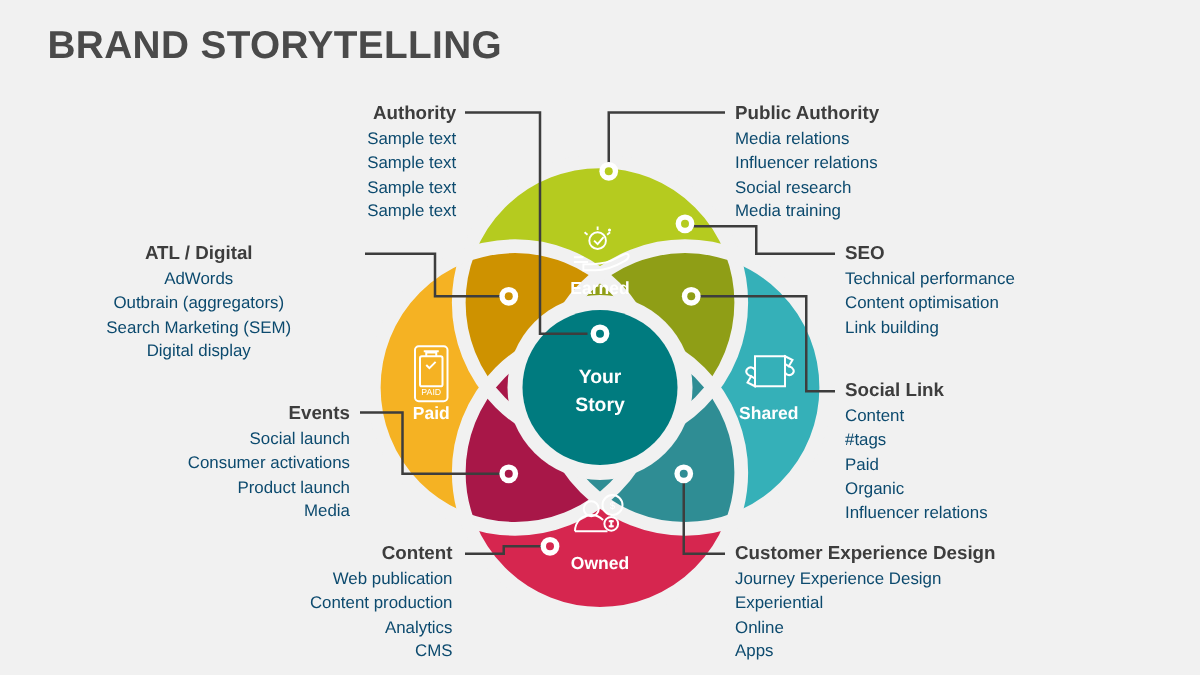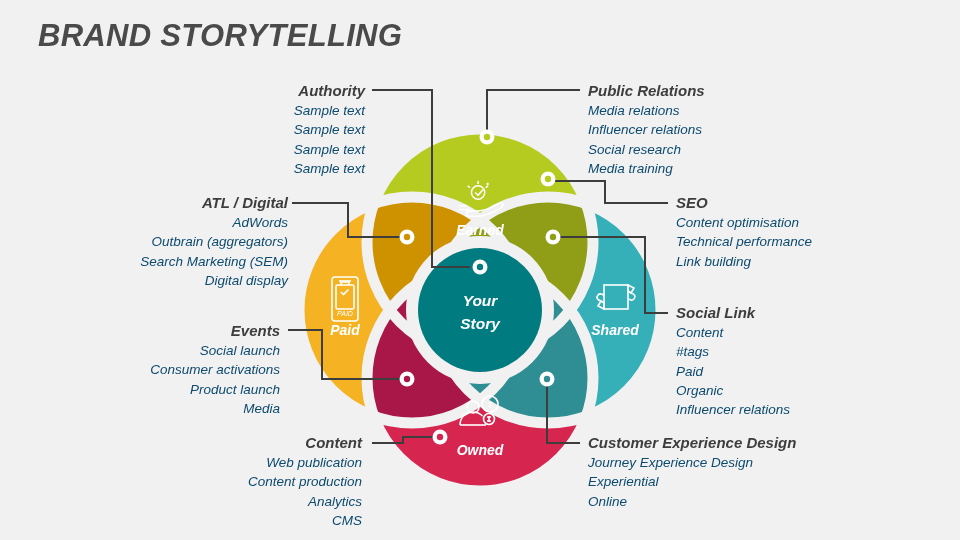--- a/index.html
+++ b/index.html
@@ -4,42 +4,42 @@
 <style>
   html,body{margin:0;padding:0;}
   body{
     width:960px;height:540px;
     background:#f1f1f1;
     font-family:"Liberation Sans", sans-serif;
     color:#404040;
     overflow:hidden;
     position:relative;
   }
-  #slide{position:relative;width:876px;height:540px;font-style:italic;}
+  #slide{position:relative;width:876px;height:540px;}
 
   
   .title{
     position:absolute;left:38px;top:18px;
     font-size:31px;font-weight:bold;letter-spacing:.3px;
     color:#4a4a4a;
   }
 
   
   #venn{position:absolute;left:255px;top:110px;width:450px;height:400px;}
 
   
   .callout{position:absolute;line-height:19.2px;}
   .callout .ch{font-size:15px;font-weight:bold;color:#3d3d3d;white-space:nowrap;display:block;margin-bottom:1px;}
   .callout .ci{font-size:13.5px;color:#0c4a6e;white-space:nowrap;display:block;}
   .r-align{text-align:right;}
   .l-align{text-align:left;}
 
   
   #c-authority{left:60px;top:81px;width:305px;}
-  #c-atl      {left:68px;top:193px;width:220px;}
+  #c-atl      {left:49px;top:193px;width:220px;text-align:center;}
   #c-events   {left:60px;top:321px;width:220px;}
   #c-content  {left:60px;top:433px;width:302px;}
   
   #c-pr       {left:588px;top:81px;width:330px;}
   #c-seo      {left:676px;top:193px;width:280px;}
   #c-social   {left:676px;top:303px;width:280px;}
   #c-cxd      {left:588px;top:433px;width:360px;}
 
   
   #connectors{position:absolute;left:0;top:0;width:960px;height:540px;pointer-events:none;}
@@ -214,43 +214,44 @@
 
   <div class="callout r-align" id="c-content">
     <span class="ch">Content</span>
     <span class="ci">Web publication</span>
     <span class="ci">Content production</span>
     <span class="ci">Analytics</span>
     <span class="ci">CMS</span>
   </div>
 
   <div class="callout l-align" id="c-pr">
-    <span class="ch">Public Relations</span>
+    <span class="ch">Public Authority</span>
     <span class="ci">Media relations</span>
     <span class="ci">Influencer relations</span>
     <span class="ci">Social research</span>
     <span class="ci">Media training</span>
   </div>
 
   <div class="callout l-align" id="c-seo">
     <span class="ch">SEO</span>
+    <span class="ci">Technical performance</span>
     <span class="ci">Content optimisation</span>
-    <span class="ci">Technical performance</span>
     <span class="ci">Link building</span>
   </div>
 
   <div class="callout l-align" id="c-social">
     <span class="ch">Social Link</span>
     <span class="ci">Content</span>
     <span class="ci">#tags</span>
     <span class="ci">Paid</span>
     <span class="ci">Organic</span>
     <span class="ci">Influencer relations</span>
   </div>
 
   <div class="callout l-align" id="c-cxd">
     <span class="ch">Customer Experience Design</span>
     <span class="ci">Journey Experience Design</span>
     <span class="ci">Experiential</span>
     <span class="ci">Online</span>
+    <span class="ci">Apps</span>
   </div>
 
 </div>
 
 </body></html>

